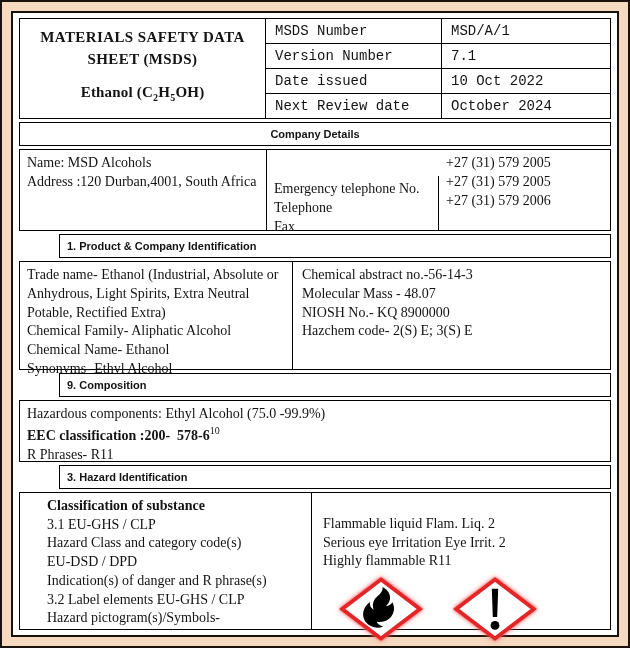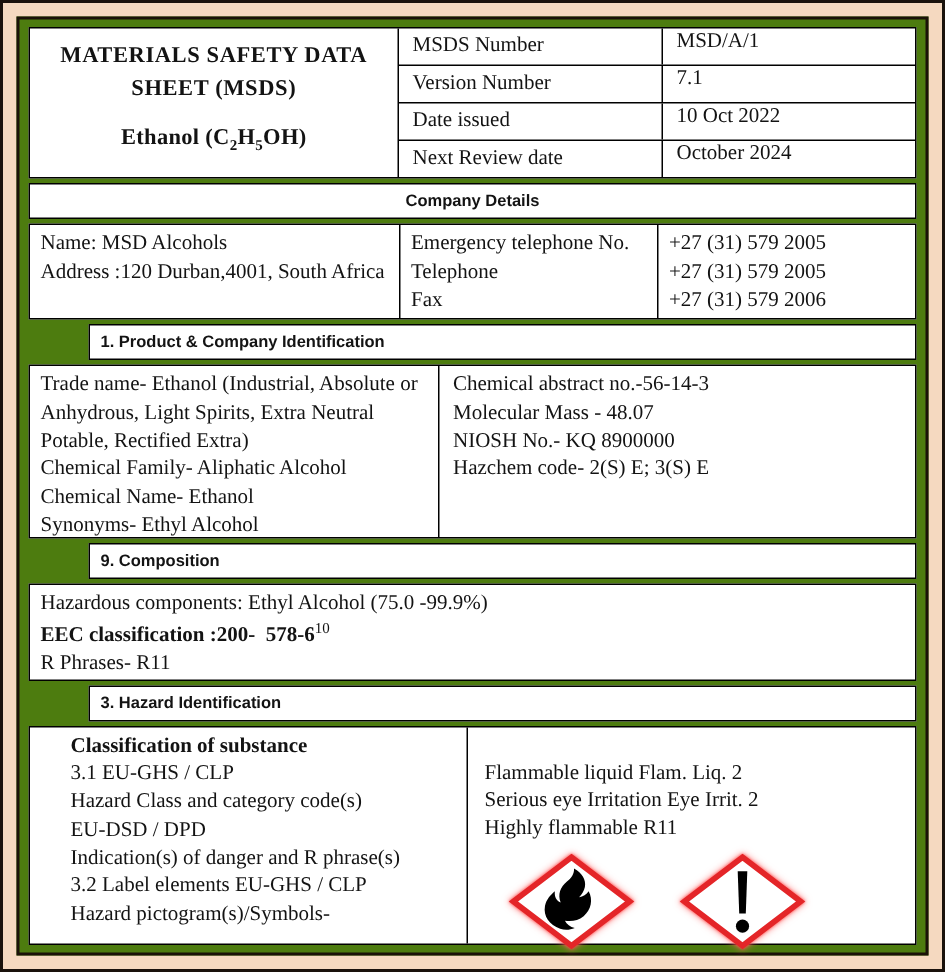--- a/index.html
+++ b/index.html
@@ -8,51 +8,51 @@
     width:630px;height:648px;
     border:2px solid #1a120c;
     background:var(--peach,#f5d9c0);
     padding:9px;
     font-family:"Liberation Serif", serif;
     color:#131313;
   }
   .sheet{
     width:100%;height:100%;
     border:2px solid #1a1208;
-    background:#4d7c0f;
+    background:#ffffff;
     padding:5px 6px;
     display:flex;flex-direction:column;gap:3px;
   }
   .box{border:1.5px solid #000;background:#fff;}
   .serif{font-family:"Liberation Serif", serif;font-size:14px;line-height:1.34;}
   .sans-head{
     font-family:"Liberation Sans", sans-serif;
     font-weight:bold;font-size:11px;
     display:flex;align-items:center;
   }
   
   .header-block{display:flex;min-height:101px;}
   .title-cell{
     width:246px;border-right:1.5px solid #000;
     text-align:center;padding:8px 6px 4px 6px;
   }
   .doc-title{font-weight:bold;font-size:15px;letter-spacing:.4px;line-height:1.45;}
   .doc-product{font-weight:bold;font-size:15px;margin-top:13px;letter-spacing:.2px;}
   .doc-product sub{font-size:10px;}
   .meta-col{flex:1;display:flex;flex-direction:column;}
-  .meta-row{display:flex;flex:1;}
+  .meta-row{display:flex;flex:1;align-items:center;font-family:Liberation Mono, monospace;}
   .meta-row + .meta-row{border-top:1.5px solid #000;}
   .meta-label{width:176px;padding-left:9px;border-right:1.5px solid #000;align-self:stretch;display:flex;align-items:center;}
   .meta-value{flex:1;padding-left:9px;}
   
   .company-heading{min-height:24px;justify-content:center;}
   .company-row{display:flex;min-height:64px;}
   .company-cell{padding:4px 6px 2px 7px;}
   .c1{width:247px;border-right:1.5px solid #000;}
-  .c2{width:172px;border-right:1.5px solid #000;}
+  .c2{width:172px;border-right:1.5px solid #000;margin-top:26px;}
   .c3{flex:1;}
   .sec-head{min-height:24px;padding-left:7px;margin-left:40px;}
   
   .two-col{display:flex;}
   .s1-body{min-height:108px;}
   .s1-left{width:273px;border-right:1.5px solid #000;padding:4px 4px 2px 7px;}
   .s1-right{flex:1;padding:4px 4px 2px 9px;}
   .s2-body{min-height:60px;padding:4px 4px 2px 7px;}
   .s3-body{min-height:126px;padding-left:20px;}
   .s3-left{width:272px;border-right:1.5px solid #000;padding:4px 4px 2px 7px;}

